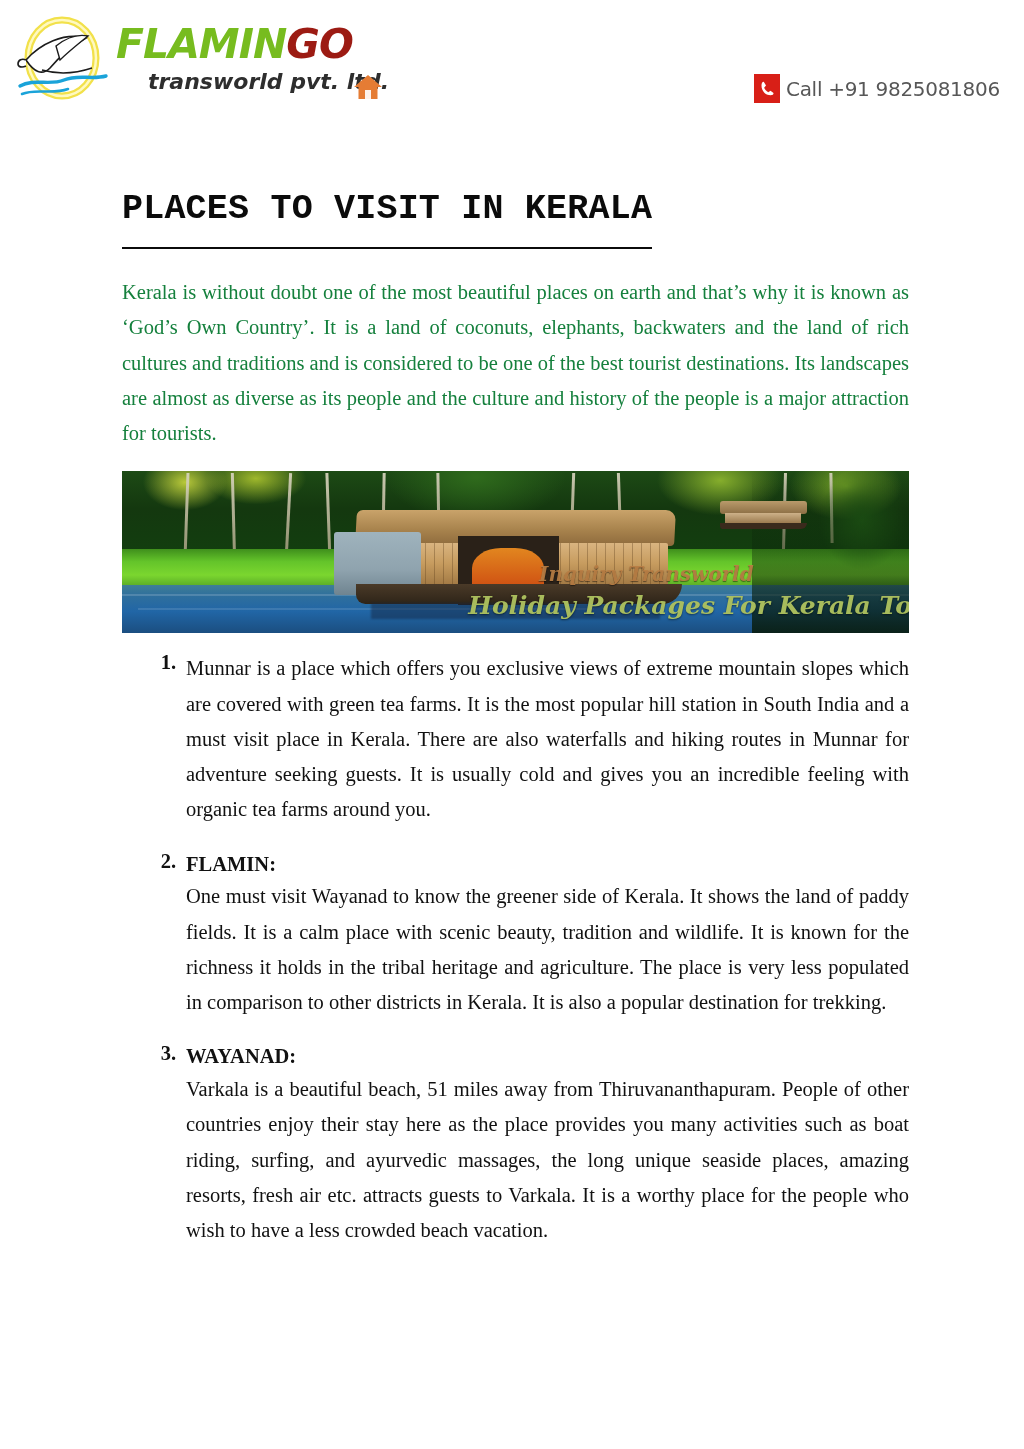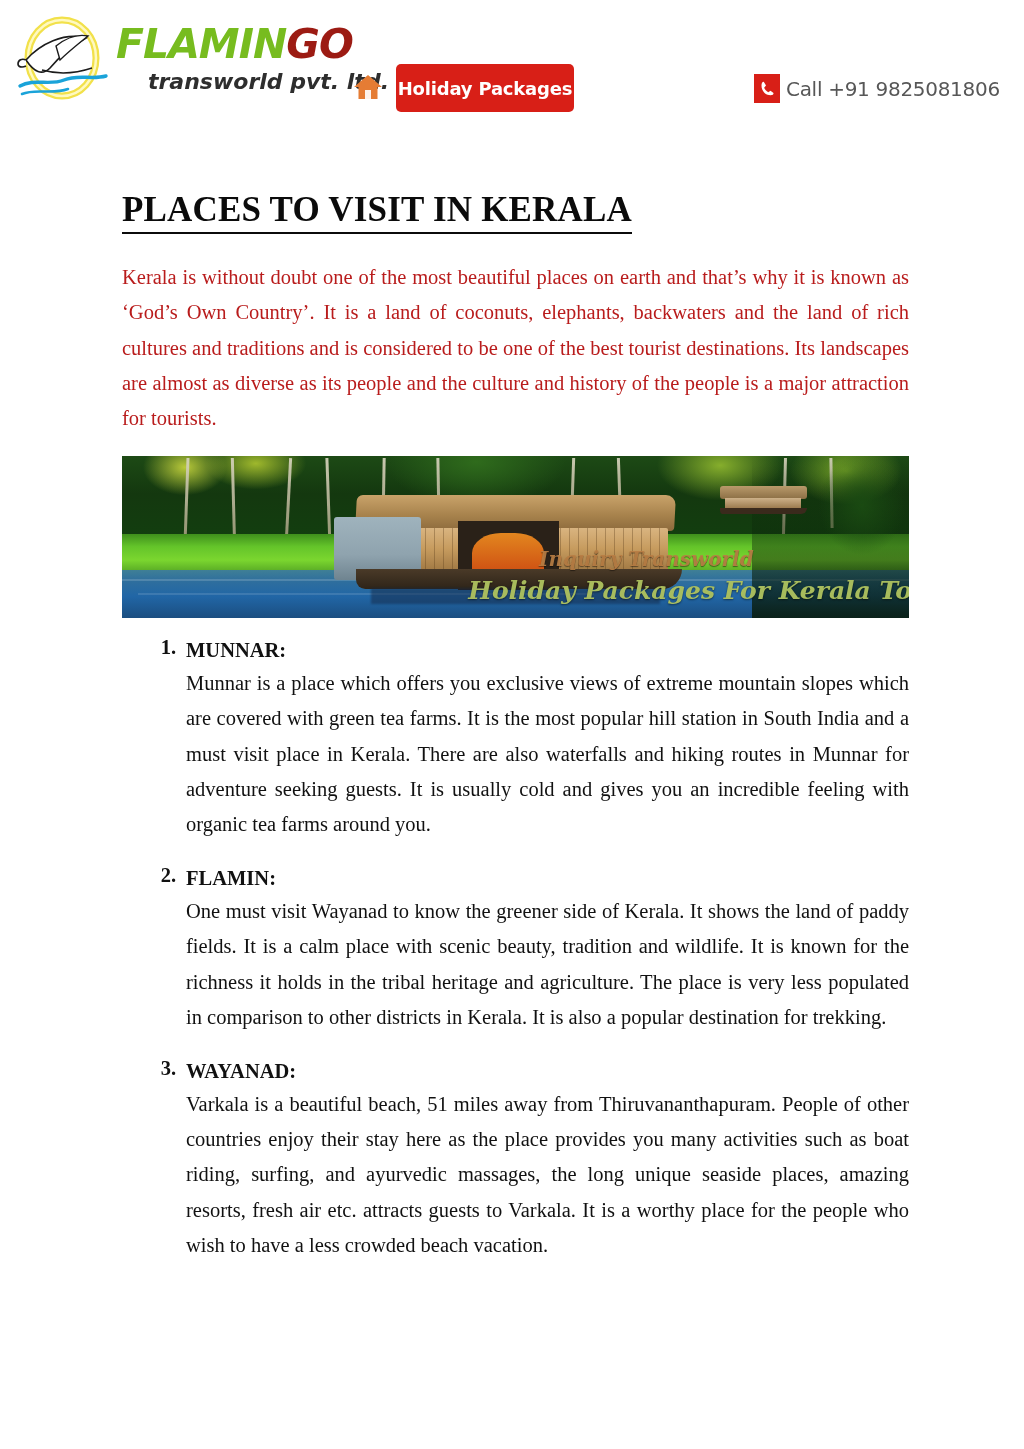--- a/index.html
+++ b/index.html
@@ -162,37 +162,37 @@
   }
 
   
   .article {
     position: absolute;
     left: 122px;
     top: 190px;
     width: 787px;
   }
   .page-title {
-    font-family: Liberation Serif, serif;
+    font-family: Liberation Mono, monospace;
     font-weight: bold;
     font-size: 35px;
     line-height: 1.12;
     margin: 0 0 26px 0;
     color: #0b0b0b;
     letter-spacing: 0.2px;
     display: inline-block;
     border-bottom: 2.5px solid #0b0b0b;
-    padding-bottom: 3px;
+    padding-bottom: 18px;
   }
   .intro {
     font-size: 20.5px;
     line-height: 1.72;
     text-align: justify;
     margin: 0 0 20px 0;
-    color: #b91c1c;
+    color: #15803d;
   }
 
   
   .photo {
     position: relative;
     width: 787px;
     height: 162px;
     overflow: hidden;
     margin: 0 0 18px 0;
     background: #0d3b12;
@@ -366,21 +366,20 @@
       </div>
       <div class="logo-sub">transworld pvt. ltd.</div>
     </div>
   </div>
 
   <svg class="home-icon" viewBox="0 0 30 28">
     <path d="M15 2 L29 14 L24.5 14 L24.5 26 L5.5 26 L5.5 14 L1 14 Z" fill="#e57c34"></path>
     <rect x="12" y="17" width="6" height="9" fill="#ffffff" opacity="0.9"></rect>
   </svg>
 
-  <div class="btn-holiday">Holiday Packages</div>
 
   <div class="phone-block">
     <div class="phone-badge">
       <svg viewBox="0 0 20 22" width="15" height="17">
         <path d="M5 2 C3 2, 2 4, 2 7 C2 14, 7 20, 14 20 C17 20, 18 19, 18 17 L14 14 L11 16 C8.5 14.5, 6.5 12.5, 5.5 10 L8 7 Z" fill="#ffffff"></path>
       </svg>
     </div>
     <div class="phone-text">Call +91 9825081806</div>
   </div>
 
@@ -426,21 +425,20 @@
       <div class="boat2-hull"></div>
     </div>
 
     <div class="wm wm-1">Inquiry Transworld</div>
     <div class="wm wm-2">Holiday Packages For Kerala Tour</div>
   </div>
 
   <ol class="places">
     <li class="place-item">
       <span class="place-num">1.</span>
-      <p class="place-name">MUNNAR:</p>
       <p class="place-desc">Munnar is a place which offers you exclusive views of extreme mountain slopes which are covered with green tea farms. It is the most popular hill station in South India and a must visit place in Kerala. There are also waterfalls and hiking routes in Munnar for adventure seeking guests. It is usually cold and gives you an incredible feeling with organic tea farms around you.</p>
     </li>
     <li class="place-item">
       <span class="place-num">2.</span>
       <p class="place-name">FLAMIN:</p>
       <p class="place-desc">One must visit Wayanad to know the greener side of Kerala. It shows the land of paddy fields. It is a calm place with scenic beauty, tradition and wildlife. It is known for the richness it holds in the tribal heritage and agriculture. The place is very less populated in comparison to other districts in Kerala. It is also a popular destination for trekking.</p>
     </li>
     <li class="place-item">
       <span class="place-num">3.</span>
       <p class="place-name">WAYANAD:</p>

